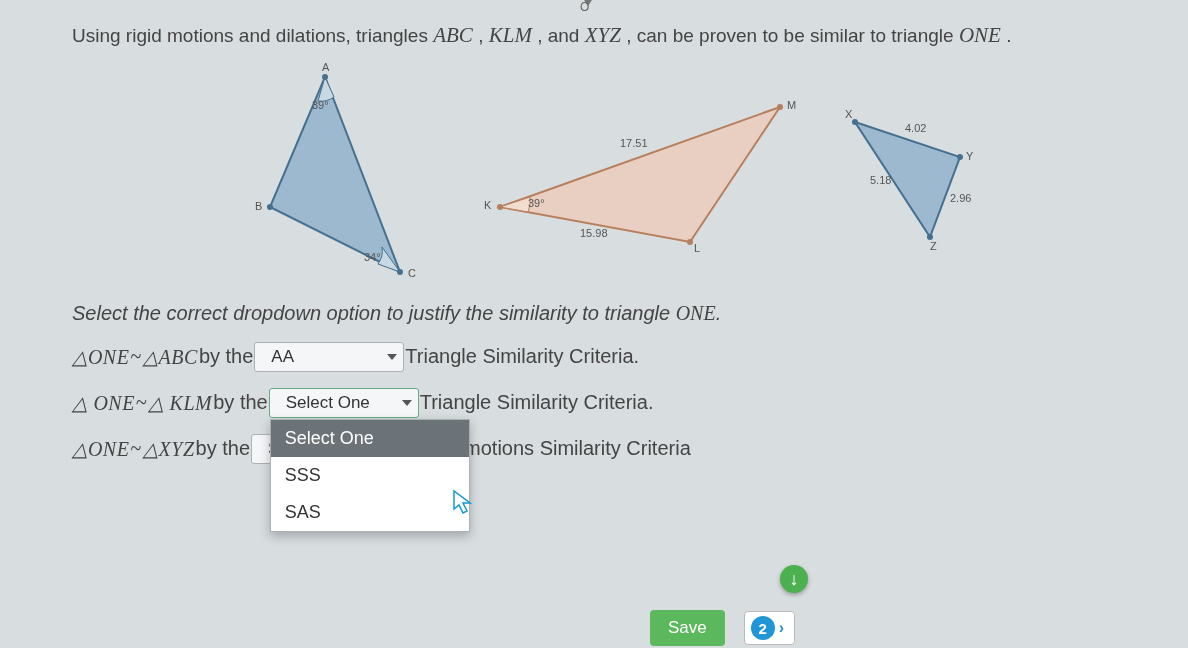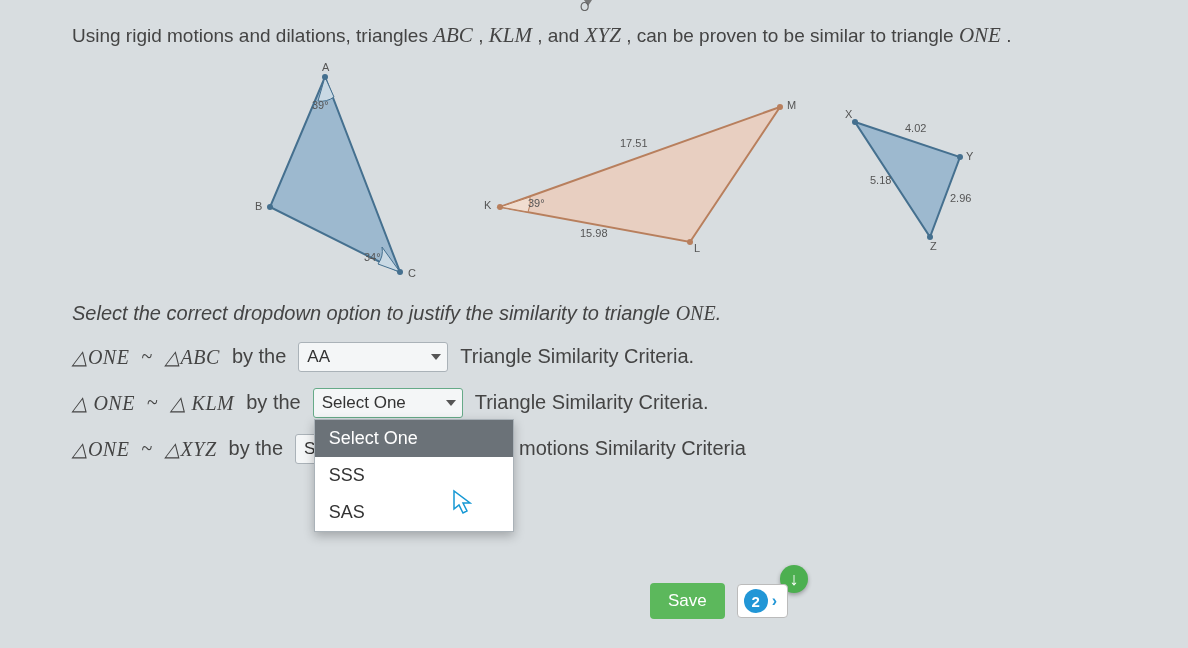--- a/index.html
+++ b/index.html
@@ -39,34 +39,34 @@
     font-style: italic;
     color: #444;
     margin: 10px 0 14px 0;
   }
   .prompt .mathit { font-style: italic; font-family: 'Times New Roman', serif; }
   .row {
     font-size: 20px;
     color: #444;
     display: flex;
     align-items: center;
-    gap: 12px;
+    gap: 1px;
     margin: 10px 0;
     height: 36px;
   }
   .mathpart { font-family: 'Times New Roman', serif; font-style: italic; letter-spacing: 0.5px; }
   .tri { font-style: normal; }
   .selbox {
     display: inline-flex;
     align-items: center;
     justify-content: space-between;
     background: #f4f6f7;
     border: 1px solid #aab2b8;
     border-radius: 3px;
-    padding: 3px 6px 3px 8px;
+    padding: 3px 6px 3px 16px;
     min-width: 150px;
     height: 30px;
     font-size: 17px;
     color: #333;
     font-family: Arial, sans-serif;
     font-style: normal;
     cursor: pointer;
     position: relative;
   }
   .selbox.open { border-color: #6a8; }
@@ -113,23 +113,23 @@
     color: #fff;
     display: flex;
     align-items: center;
     justify-content: center;
     font-size: 18px;
     box-shadow: 0 2px 4px rgba(0,0,0,0.3);
   }
   .footer-btns {
     position: absolute;
     left: 650px;
-    top: 583px;
-    display: flex;
-    gap: 12px;
+    top: 610px;
+    display: flex;
+    gap: 19px;
     align-items: center;
   }
   .btn-save {
     background: #5cb85c;
     color: #fff;
     border: none;
     border-radius: 4px;
     padding: 8px 18px;
     font-size: 17px;
     cursor: pointer;

